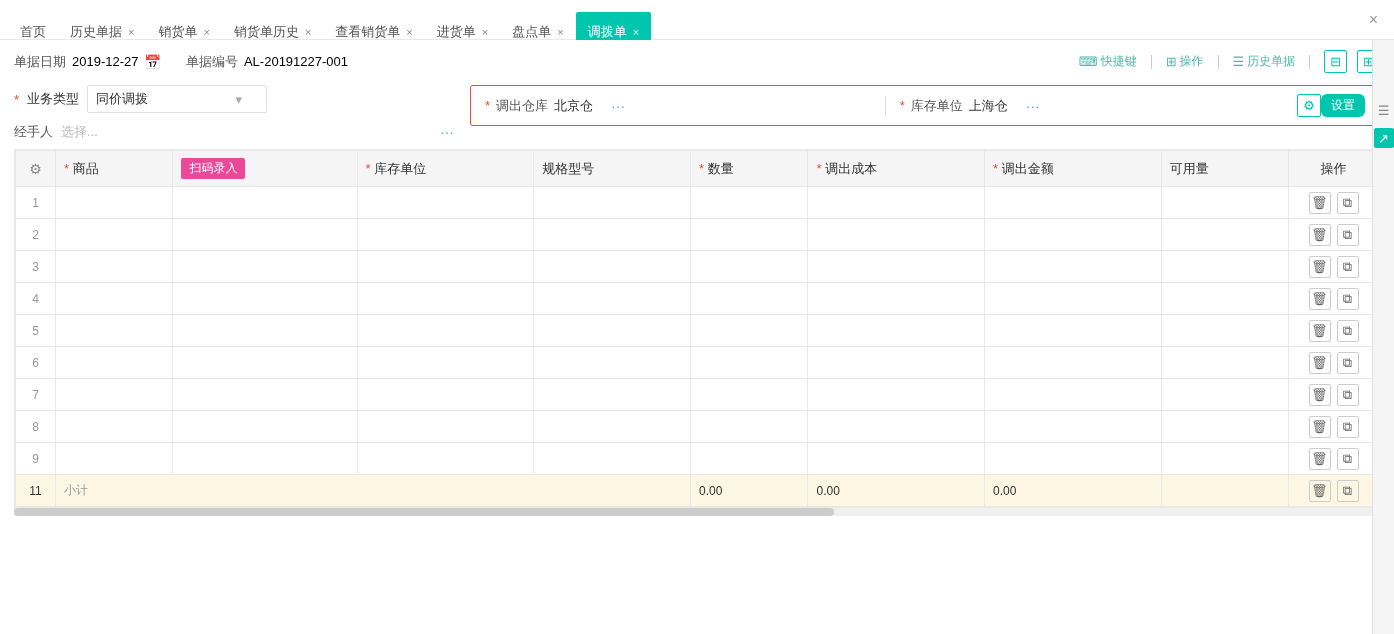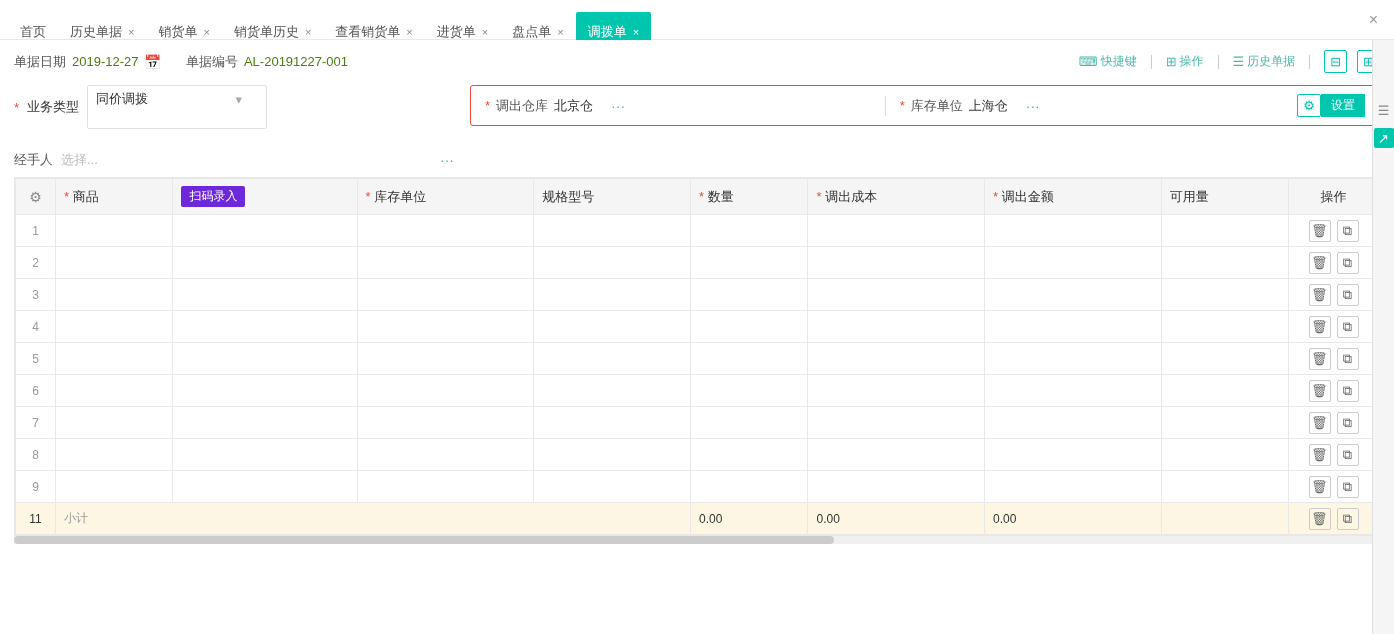--- a/index.html
+++ b/index.html
@@ -54,36 +54,36 @@
       overflow: hidden;
       position: relative;
     }
     .header-field {
       display: flex; align-items: center; gap: 6px;
       font-size: 13px;
       color: #333;
       margin-right: 24px;
     }
     .header-field .label { color: #555; }
-    .header-field .value { color: #4d7c0f; }
+    .header-field .value { color: #000000; }
     .calendar-icon { color: #aaa; font-size: 14px; cursor: pointer; }
     .header-actions {
       margin-left: auto;
       display: flex; align-items: center; gap: 10px;
       font-size: 12px; color: #4db8ab;
     }
     .header-actions .action-item {
       display: flex; align-items: center; gap: 3px;
       cursor: pointer;
     }
     .btn-settings {
       background: #00c6ae;
       color: #fff;
       border: none;
-      border-radius: 0;
+      border-radius: 6px;
       padding: 3px 10px;
       font-size: 12px;
       cursor: pointer;
     }
     .icon-settings-btn {
       background: none;
       border: 1px solid #00c6ae;
       border-radius: 2px;
       padding: 3px 5px;
       cursor: pointer;
@@ -115,33 +115,33 @@
 
     
     .biz-type-row {
       display: flex; align-items: center;
       gap: 8px;
     }
     .biz-type-row .req { color: #e74c3c; }
     .biz-type-select {
       border: 1px solid #e0e0e0;
       border-radius: 2px;
-      padding: 4px 24px 20px 8px;
+      padding: 4px 24px 4px 8px;
       font-size: 13px;
       color: #333;
       background: #fff;
       cursor: pointer;
       width: 180px;
       position: relative;
       display: flex; align-items: center; justify-content: space-between;
     }
     .handler-row {
       display: flex; align-items: center;
       gap: 8px;
-      margin-top: 22px;
+      margin-top: 10px;
     }
     .handler-row .label { color: #555; }
     .handler-placeholder { color: #bbb; }
     .handler-more { color: #4db8ab; cursor: pointer; font-size: 14px; }
 
     
     .left-form {
       width: 440px;
       flex-shrink: 0;
     }
@@ -194,21 +194,21 @@
     }
     .op-col { width: 90px; text-align: center; white-space: nowrap; }
     .action-icons { display: flex; gap: 6px; justify-content: center; align-items: center; }
     .action-icon-btn {
       background: none; border: 1px solid #ccc; border-radius: 2px;
       width: 22px; height: 22px; cursor: pointer; font-size: 13px;
       display: flex; align-items: center; justify-content: center;
       color: #666;
     }
     .scan-btn {
-      background: #6d28d9;
+      background: #ec4899;
       color: #fff;
       border: none;
       border-radius: 2px;
       padding: 2px 8px;
       font-size: 12px;
       cursor: pointer;
     }
     .gear-th { width: 40px; text-align: center; }
     .gear-icon { color: #888; font-size: 14px; cursor: pointer; }
 

